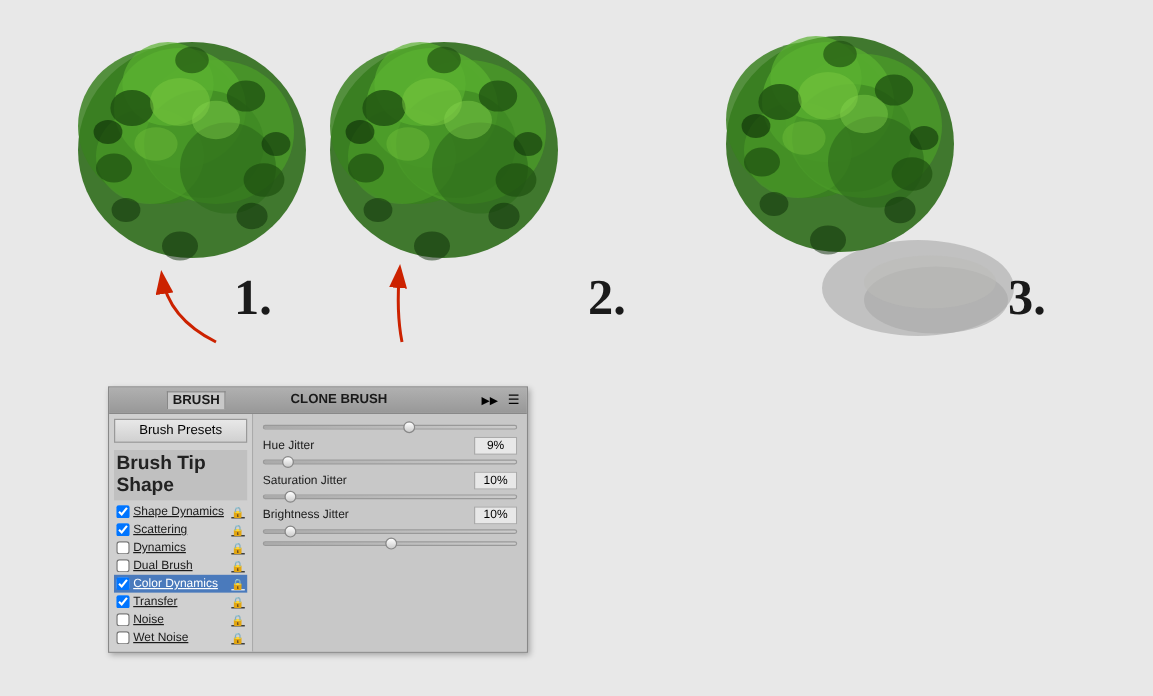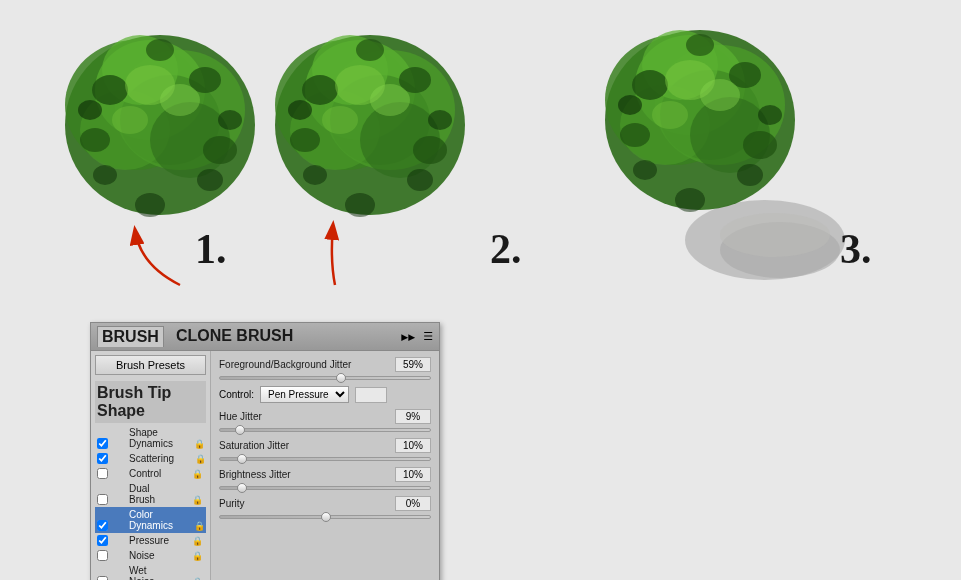--- a/index.html
+++ b/index.html
@@ -52,25 +52,26 @@
       align-items: center;
       justify-content: space-between;
     }
 
     .panel-tabs {
       display: flex;
       gap: 8px;
     }
 
     .panel-tab {
-      font-size: 16px;
+      font-size: 11px;
       font-weight: bold;
       color: #1a1a1a;
       padding: 1px 4px;
       cursor: pointer;
+      margin-left: 42px;
     }
 
     .panel-tab.active {
       background: #c8c8c8;
       border-top: 1px solid #888;
       border-left: 1px solid #888;
       border-right: 1px solid #888;
     }
 
     .panel-icons {
@@ -109,22 +110,23 @@
       background: #c0c0c0;
       margin-bottom: 2px;
     }
 
     .panel-item {
       display: flex;
       align-items: flex-end;
       padding: 2px 2px;
       font-size: 10px;
       color: #1a1a1a;
-      gap: 21px;
+      gap: 3px;
       background: #d0d0d0;
+      text-decoration: underline;
     }
 
     .panel-item.active-item {
       background: #4a7abc;
       color: white;
     }
 
     .panel-item input[type="checkbox"] {
       width: 11px;
       height: 11px;
@@ -349,67 +351,56 @@
         <span>Shape Dynamics</span>
         <span class="lock-icon">🔒</span>
       </div>
       <div class="panel-item">
         <input type="checkbox" checked="" style="">
         <span>Scattering</span>
         <span class="lock-icon">🔒</span>
       </div>
       <div class="panel-item">
         <input type="checkbox" style="">
-        <span>Control</span>
+        <span>Dynamics</span>
         <span class="lock-icon">🔒</span>
       </div>
       <div class="panel-item">
         <input type="checkbox" style="">
         <span>Dual Brush</span>
         <span class="lock-icon">🔒</span>
       </div>
       <div class="panel-item active-item">
         <input type="checkbox" checked="" style="">
         <span>Color Dynamics</span>
         <span class="lock-icon">🔒</span>
       </div>
       <div class="panel-item">
         <input type="checkbox" checked="" style="">
-        <span>Pressure</span>
+        <span>Transfer</span>
         <span class="lock-icon">🔒</span>
       </div>
       <div class="panel-item">
         <input type="checkbox" style="">
         <span>Noise</span>
         <span class="lock-icon">🔒</span>
       </div>
       <div class="panel-item">
         <input type="checkbox" style="">
         <span>Wet Noise</span>
         <span class="lock-icon">🔒</span>
       </div>
     </div>
 
     <div class="panel-right">
 
-      <div class="control-row">
-        <span class="control-label">Foreground/Background Jitter</span>
-        <span class="control-value">59%</span>
-      </div>
       <div class="slider-track">
         <div class="slider-thumb" style="left:55%;"></div>
       </div>
 
-      <div class="control-subrow">
-        <span>Control:</span>
-        <select class="control-select">
-          <option>Pen Pressure</option>
-        </select>
-        <input class="control-input-small" type="text" value="" style="">
-      </div>
 
       <div class="control-row">
         <span class="control-label">Hue Jitter</span>
         <span class="control-value">9%</span>
       </div>
       <div class="slider-track">
         <div class="slider-thumb" style="left:7%;"></div>
       </div>
 
       <div class="control-row">
@@ -421,22 +412,18 @@
       </div>
 
       <div class="control-row">
         <span class="control-label">Brightness Jitter</span>
         <span class="control-value">10%</span>
       </div>
       <div class="slider-track">
         <div class="slider-thumb" style="left:8%;"></div>
       </div>
 
-      <div class="control-row">
-        <span class="control-label">Purity</span>
-        <span class="control-value">0%</span>
-      </div>
       <div class="slider-track">
         <div class="slider-thumb" style="left:48%;"></div>
       </div>
     </div>
   </div>
 </div>
 
 </body></html>

